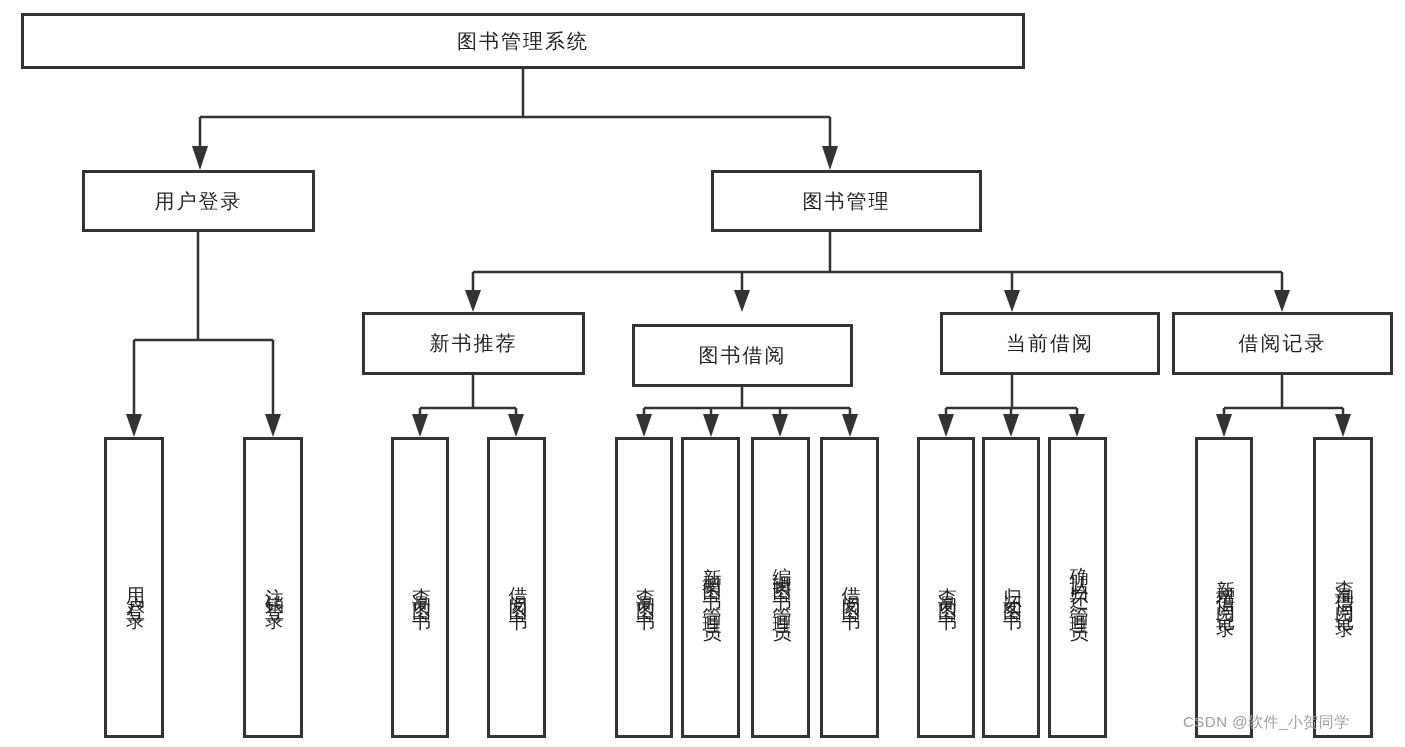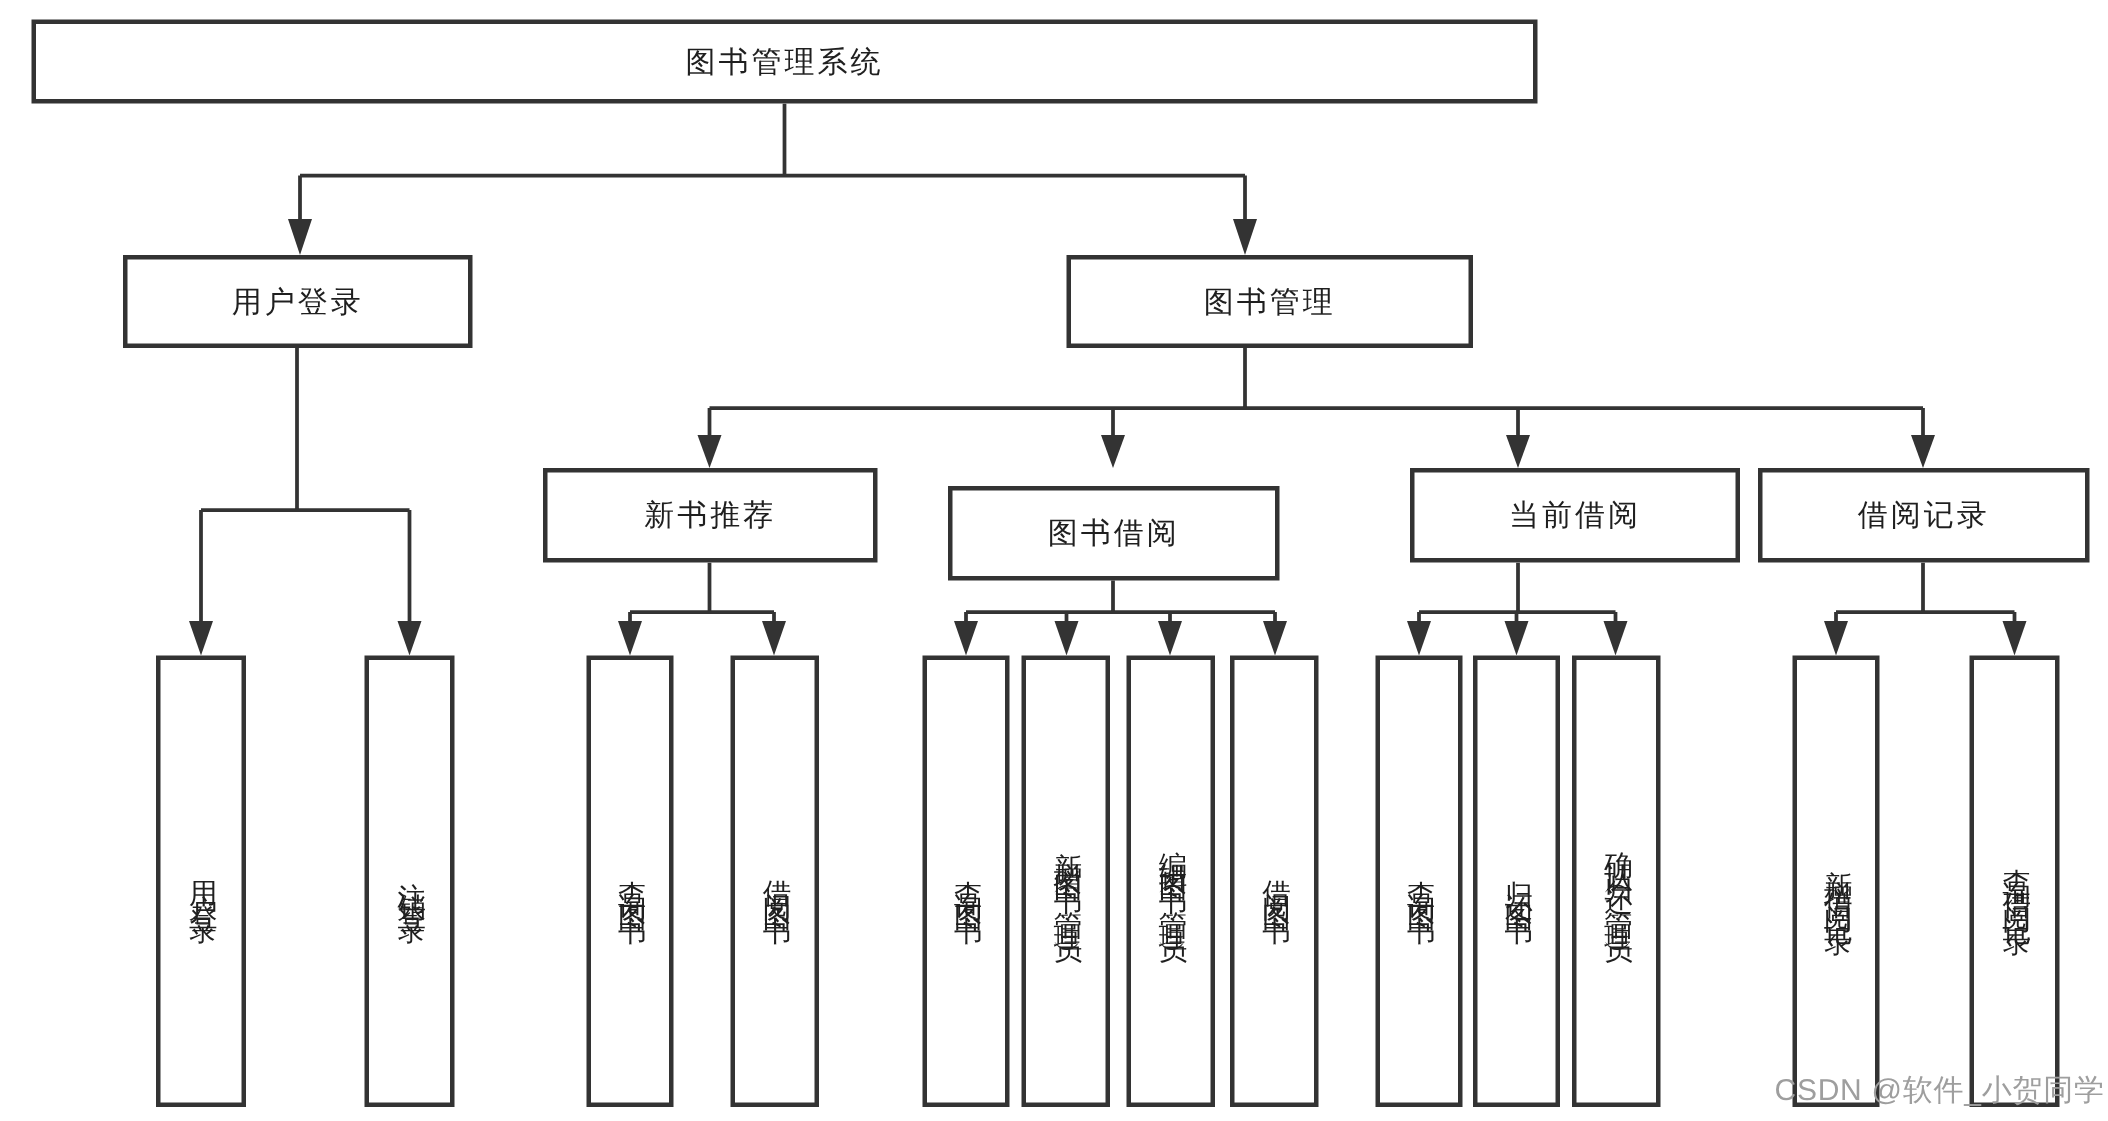--- a/index.html
+++ b/index.html
@@ -42,21 +42,21 @@
     writing-mode: vertical-lr;
     text-orientation: mixed;
     line-height: 1;
     letter-spacing: 8px;
     white-space: nowrap;
   }
   .watermark {
     position: absolute;
     left: 1183px;
     top: 713px;
-    font-size: 20px;
+    font-size: 15px;
     color: #9e9e9e;
     white-space: nowrap;
     z-index: 5;
     letter-spacing: 0.5px;
   }
 </style>
 </head>
 <body>
 
 <div class="canvas">

